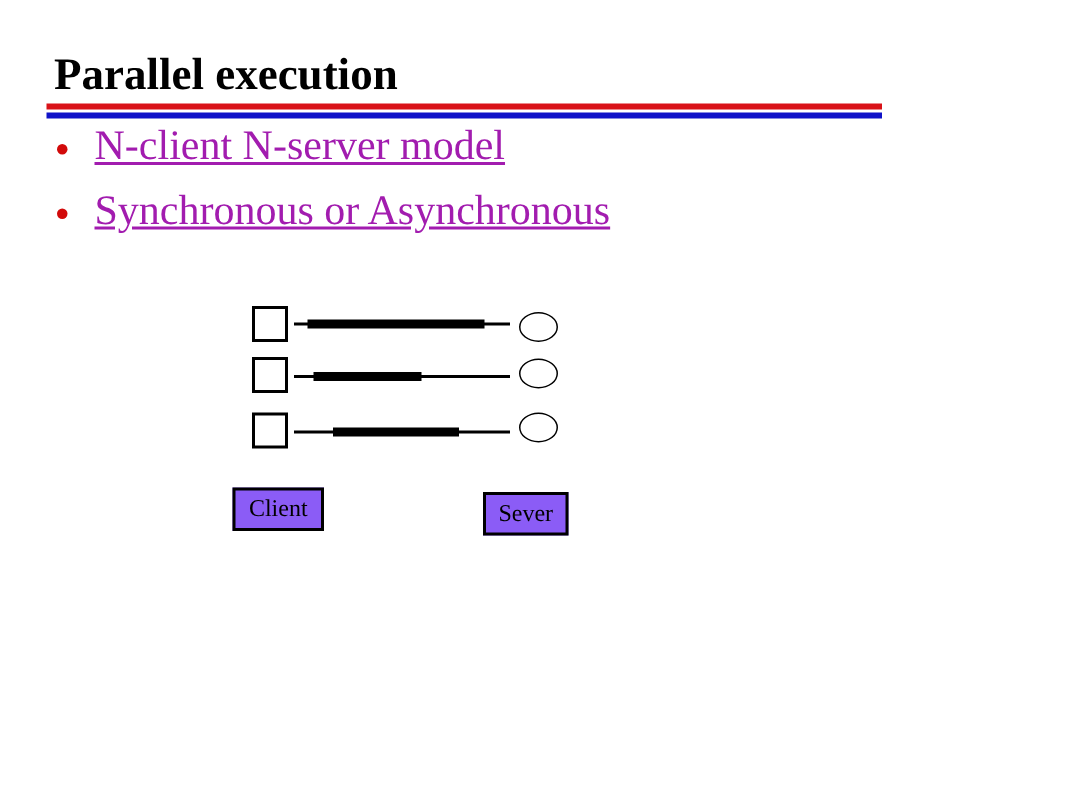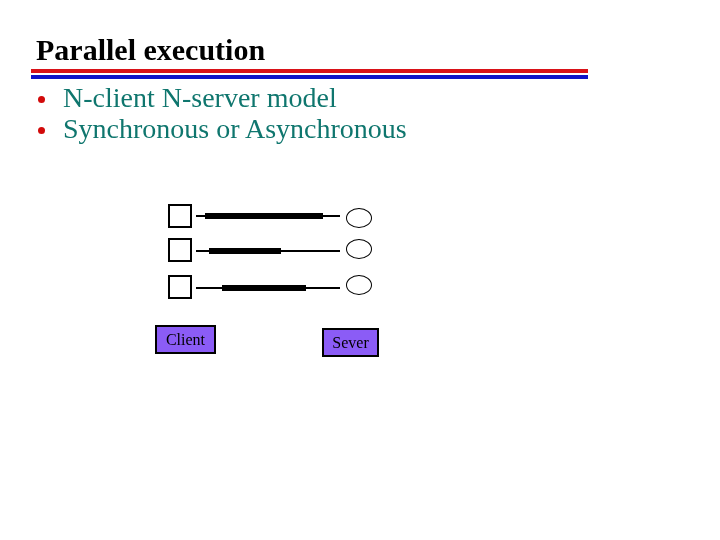--- a/index.html
+++ b/index.html
@@ -26,25 +26,26 @@
   .rule-red  { top: 69px; background: var(--rule-red, #D91218); }
   .rule-blue { top: 75px; background: var(--rule-blue, #1012C8); }
 
   .bullets { margin: 0; padding: 0; }
   .bullet-item {
     position: absolute;
     left: 63px;
     list-style: none;
     font-size: 28px;
     line-height: 34px;
-    color: #0f766e;
+    color: #a21caf;
     white-space: nowrap;
+    text-decoration: underline;
   }
   .bullet-item.b1 { top: 81px; }
-  .bullet-item.b2 { top: 112px; }
+  .bullet-item.b2 { top: 124px; }
   .dot {
     position: absolute;
     left: -25px;
     top: 15px;
     width: 7px;
     height: 7px;
     border-radius: 50%;
     background: var(--dot-red, #D20A0A);
   }
 

